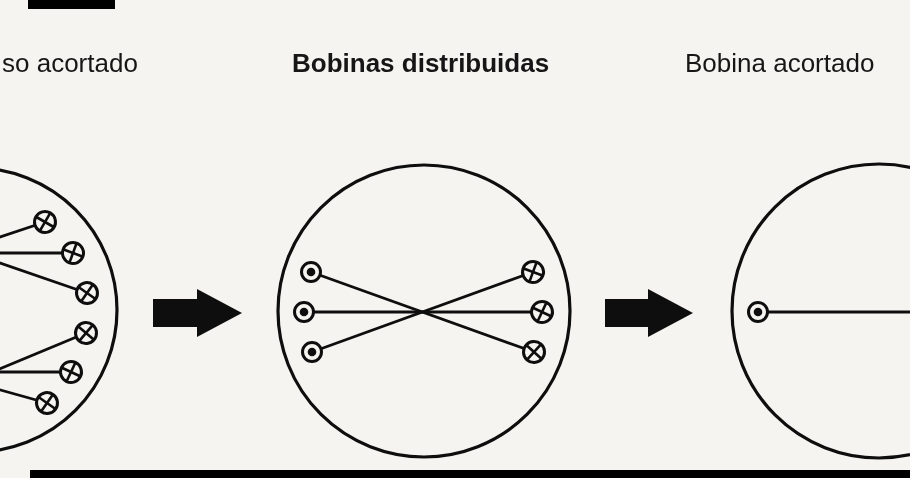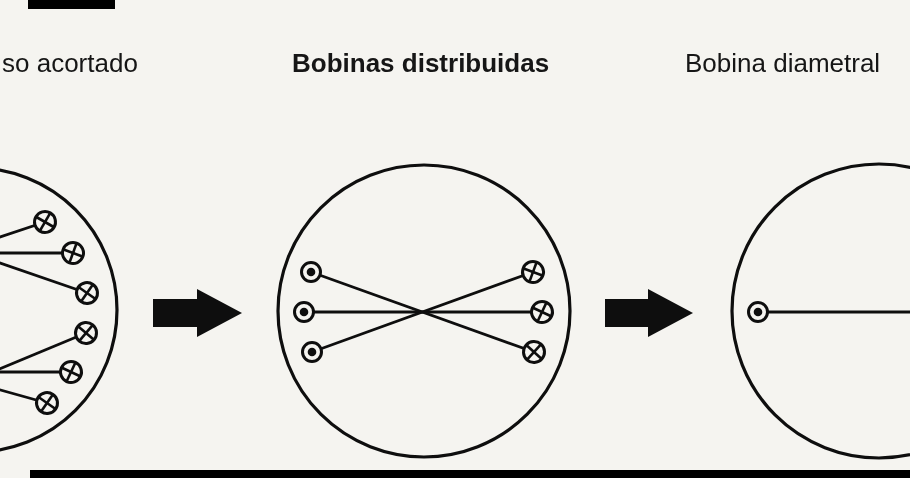--- a/index.html
+++ b/index.html
@@ -102,14 +102,14 @@
           <circle cx="0" cy="0" r="4.3" fill="#0e0e0e"></circle>
         </g>
       </g>
       <polygon points="153,299 197,299 197,289 242,313 197,337 197,327 153,327" fill="#0e0e0e"></polygon>
       <polygon points="605,299 648,299 648,289 693,313 648,337 648,327 605,327" fill="#0e0e0e"></polygon>
       <rect x="28" y="0" width="87" height="9" fill="#000000"></rect>
       <rect x="30" y="470" width="880" height="8" fill="#000000"></rect>
     </svg>
   <div class="title" id="title-left">so acortado</div>
   <div class="title" id="title-center">Bobinas distribuidas</div>
-  <div class="title" id="title-right">Bobina diametral</div>
+  <div class="title" id="title-right">Bobina acortado</div>
 </div>
 
 </body></html>

